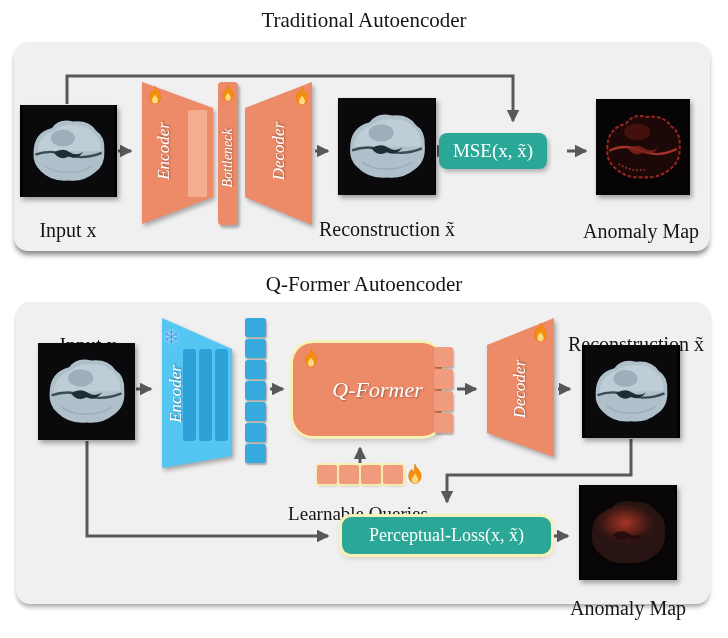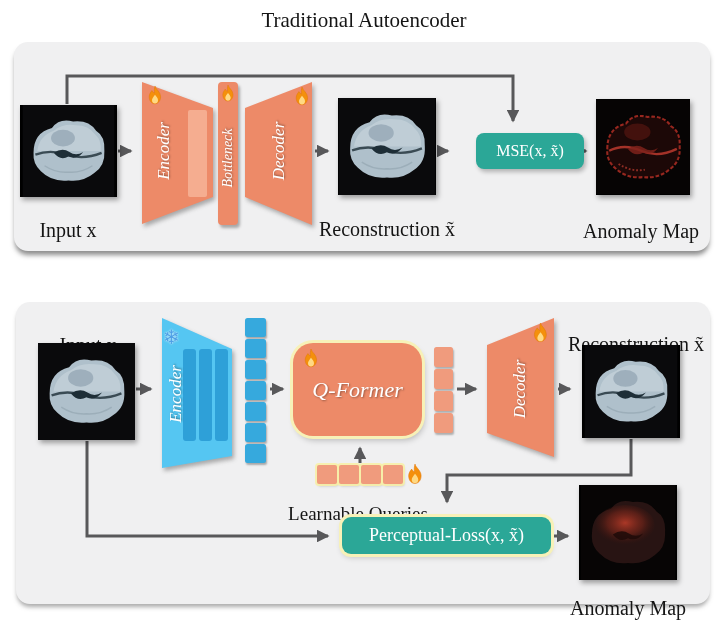--- a/index.html
+++ b/index.html
@@ -14,21 +14,21 @@
        color:#fff;font-style:italic;font-size:17px;text-shadow:1px 1px 2px rgba(0,0,0,.35);}
   .img-frame{position:absolute;z-index:4;background:#000;box-shadow:2px 3px 5px rgba(0,0,0,.35);}
   .img-frame svg{display:block;width:100%;height:100%;}
   .loss-box{position:absolute;z-index:5;display:flex;align-items:center;justify-content:center;
             background:var(--teal,#2BA797);color:#fff;border-radius:8px;
             box-shadow:2px 3px 4px rgba(0,0,0,.25);}
   .glow{box-shadow:0 0 0 3px #F7F1B8,0 3px 6px rgba(0,0,0,.22);}
   .qformer-box{position:absolute;z-index:4;display:flex;align-items:center;justify-content:center;
                background:var(--salmon,#ED8A68);color:#fff;border-radius:20px;font-style:italic;
                font-size:22px;text-shadow:1px 1px 2px rgba(0,0,0,.35);
-               box-shadow:0 0 0 3px #F7F1B8,2px 4px 6px rgba(0,0,0,.25);}
+               box-shadow:0 0 0 3px #F7F1B8,2px 4px 6px rgba(0,0,0,.25);padding-left:20px;}
   .token-col,.token-row{position:absolute;z-index:4;display:flex;gap:2px;}
   .token-col{flex-direction:column;}
   .token-row{flex-direction:row;}
   .tok-blue{width:21px;height:19px;background:var(--blue-token,#36A9DD);border-radius:2.5px;
             box-shadow:1px 2px 2px rgba(0,0,0,.3);}
   .tok-salmon{width:19px;height:20px;background:var(--salmon-token,#F09B7D);border-radius:2.5px;
               box-shadow:1px 2px 2px rgba(0,0,0,.28);}
   .tok-query{width:20px;height:19px;background:var(--salmon-token,#F09B7D);border-radius:2px;
              box-shadow:0 0 0 2px rgba(247,240,168,.9),1px 2px 3px rgba(0,0,0,.22);}
   .flame{position:absolute;z-index:6;}
@@ -77,20 +77,21 @@
         <ellipse cx="47" cy="42" rx="31" ry="21" fill="url(#blobgrad)"></ellipse>
         <path d="M34 52 q9 -6 17 -1 q7 5 15 0 q-7 9 -16 5 q-9 5 -16 -4 z" fill="#200B09" opacity="0.9"></path>
       </symbol>
     </defs>
   </svg>
 
   <div class="panel" style="left:14px;top:42px;width:696px;height:209px;"></div>
   <div class="panel" style="left:16px;top:302px;width:694px;height:302px;box-shadow:0 4px 4px -1px rgba(90,90,90,.5);"></div>
 
   <div class="title" style="top:8px;">Traditional Autoencoder</div>
+  <div class="title" style="top:272px;">Q-Former Autoencoder</div>
 
   <svg class="overlay" width="728" height="638">
     <defs>
       <marker id="ah" viewBox="0 0 8 8" refX="7" refY="4" markerWidth="4.2" markerHeight="4.2" orient="auto-start-reverse">
         <path d="M0 0 L8 4 L0 8 Z" fill="#58585A"></path>
       </marker>
     </defs>
     <g stroke="#58585A" stroke-width="3" fill="none">
       <path d="M67 104 L67 76 L513 76 L513 121" marker-end="url(#ah)"></path>
       <path d="M118 151 L131 151" marker-end="url(#ah)"></path>
@@ -141,21 +142,21 @@
     </svg>
   <div class="rot" style="left:209px;top:141px;">Decoder</div>
 
   <div class="img-frame" style="left:338px;top:98px;width:98px;height:97px;">
     <svg viewBox="0 0 100 100">
         <use href="#brain-normal" xlink:href="#brain-normal"></use>
       </svg>
   </div>
   <div class="lbl" style="left:307px;top:202px;width:160px;">Reconstruction x̃</div>
 
-  <div class="loss-box" style="left:476px;top:133px;width:108px;height:36px;font-size:16px;">MSE(x, x̃)</div>
+  <div class="loss-box" style="left:439px;top:133px;width:108px;height:36px;font-size:19px;">MSE(x, x̃)</div>
 
   <div class="img-frame" style="left:596px;top:99px;width:94px;height:96px;">
     <svg viewBox="0 0 100 100">
         <use href="#brain-anomaly-outline" xlink:href="#brain-anomaly-outline"></use>
       </svg>
   </div>
   <div class="lbl" style="left:581px;top:204px;width:120px;">Anomaly Map</div>
 
   <div class="lbl" style="left:38px;top:318px;width:100px;">Input x</div>
   <div class="img-frame" style="left:38px;top:343px;width:97px;height:97px;">

